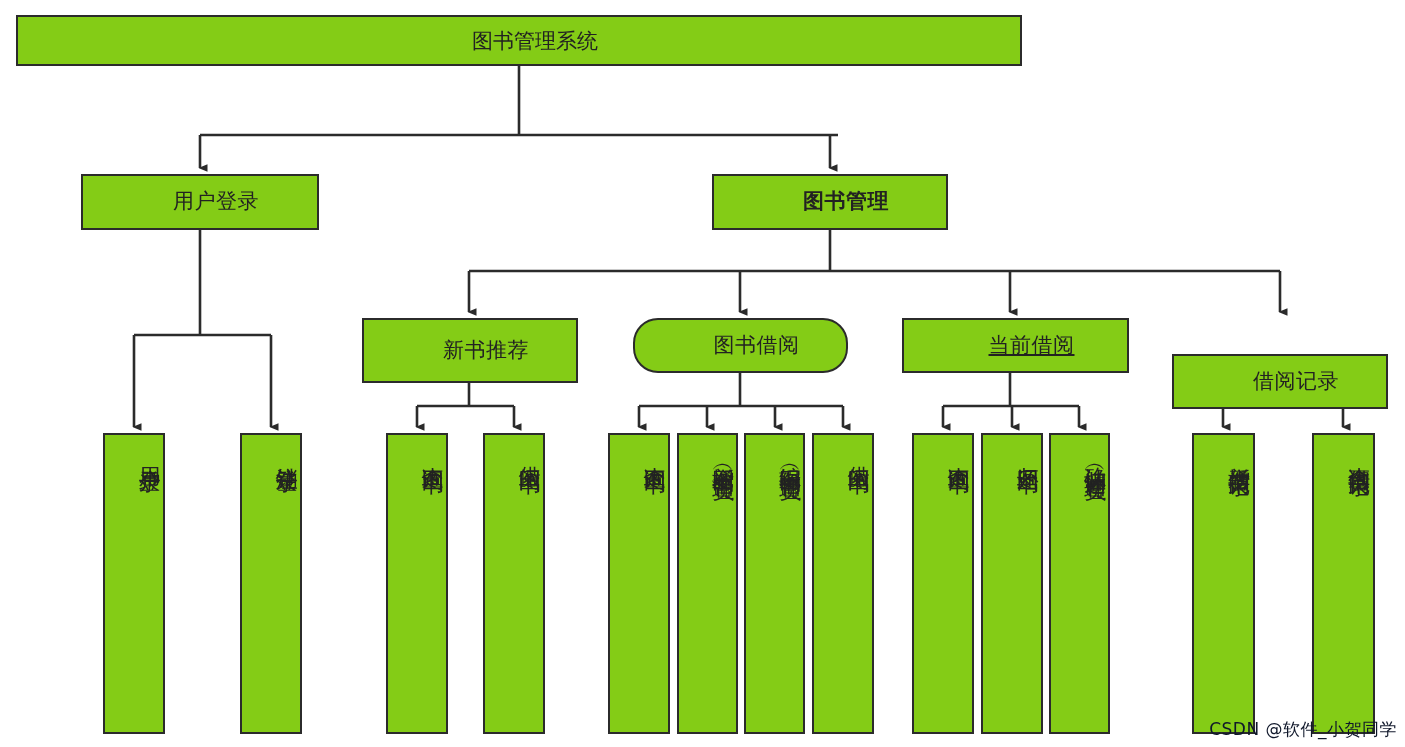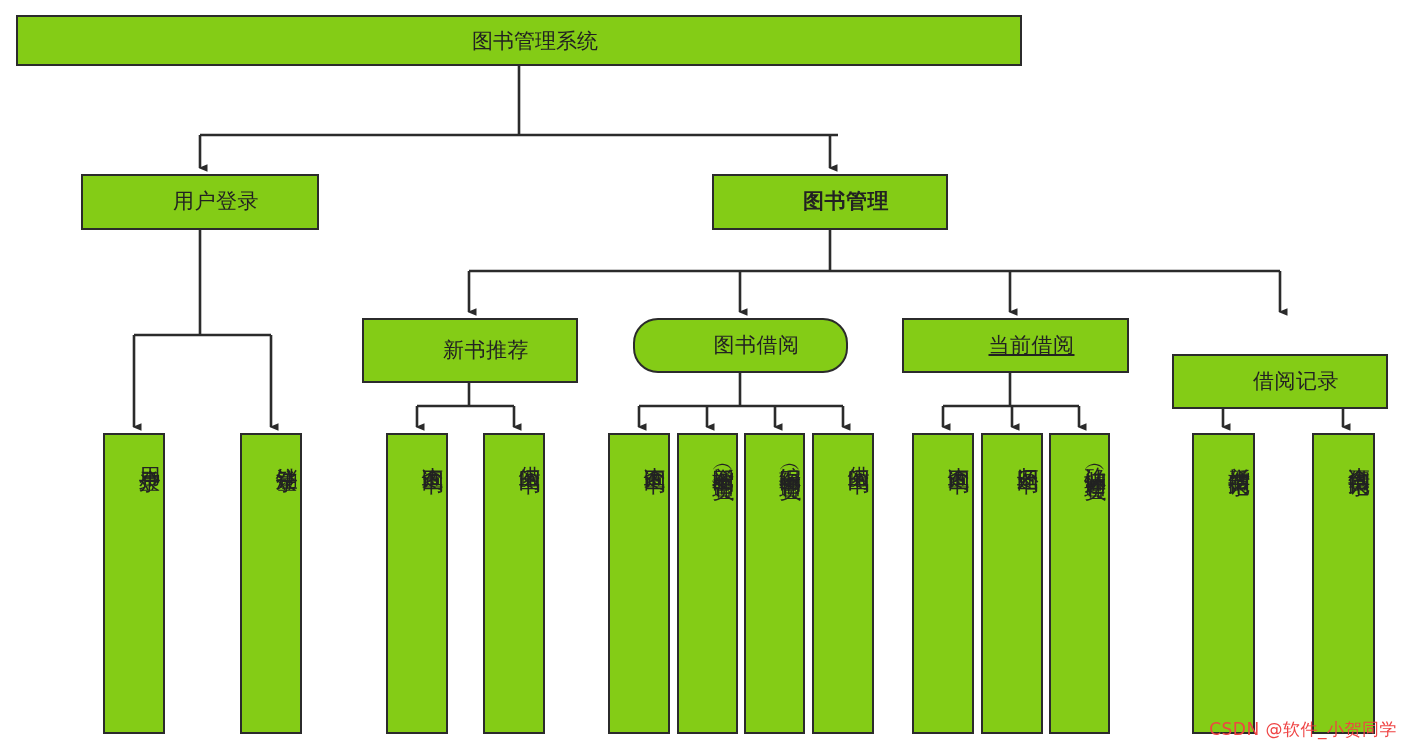--- a/index.html
+++ b/index.html
@@ -57,21 +57,21 @@
     line-height: 1.16;
     letter-spacing: 2px;
     color: #222222;
     white-space: nowrap;
   }
   .watermark {
     position: absolute;
     right: 8px;
     bottom: 6px;
     font-size: 17px;
-    color: #ef4444;
+    color: #0f172a;
     letter-spacing: 0.5px;
     white-space: nowrap;
   }
 </style>
 </head>
 <body>
 
 <div id="canvas">
 
   <svg id="edges" viewBox="0 0 1405 747" xmlns="http://www.w3.org/2000/svg">

